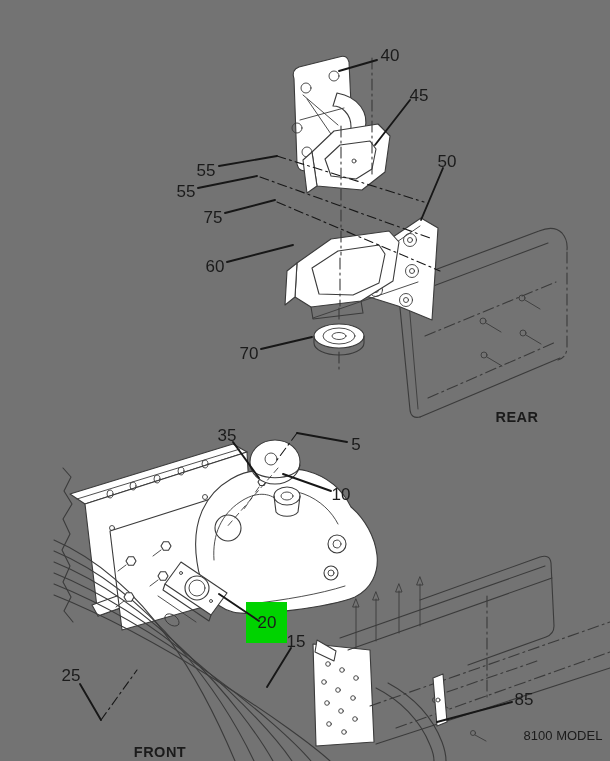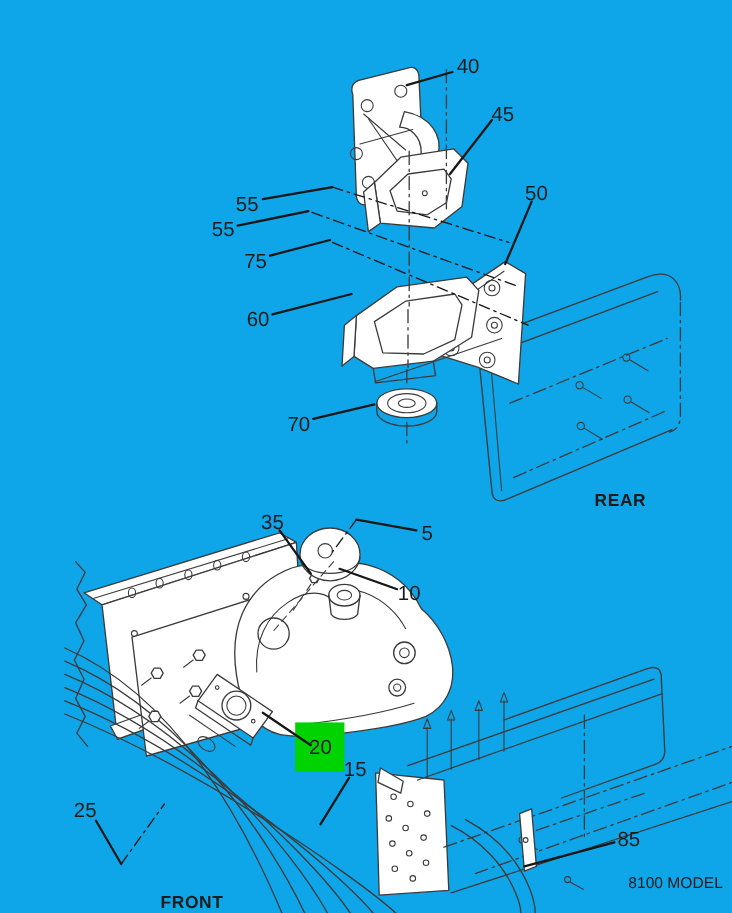--- a/index.html
+++ b/index.html
@@ -1,16 +1,16 @@
 <!DOCTYPE html>
 <html><head>
 <meta charset="utf-8">
 <style>
   html,body{margin:0;padding:0;background:#fff;}
-  .stage{width:610px;height:761px;position:relative;background:#0ea5e9;overflow:hidden;
+  .stage{width:610px;height:761px;position:relative;background:#737373;overflow:hidden;
          font-family:"Liberation Sans",sans-serif;}
   svg{display:block}
   
   .p  {fill:none;stroke:#3b3b3b;stroke-width:1.1;stroke-linejoin:round;stroke-linecap:round;}
   .pf {fill:#ffffff;stroke:#3b3b3b;stroke-width:1.1;stroke-linejoin:round;stroke-linecap:round;}
   .thin{stroke-width:0.9;}
   .hid{stroke-dasharray:11 4 2 4;}
   .dsh{stroke-dasharray:6 4;}
   .leader{fill:none;stroke:#171717;stroke-width:1.9;stroke-linecap:round;}
   .leader-dashed{stroke-width:1.1;stroke-dasharray:9 4 2 4;}

